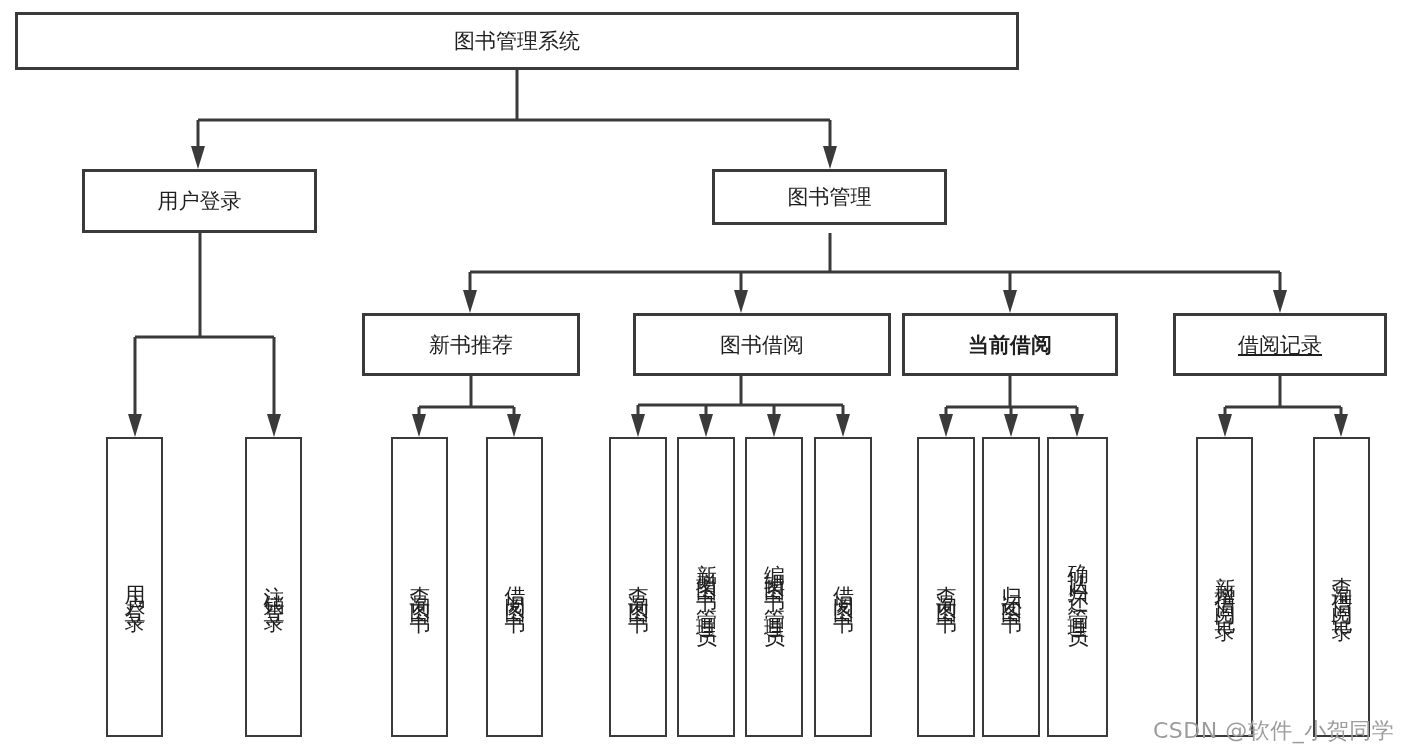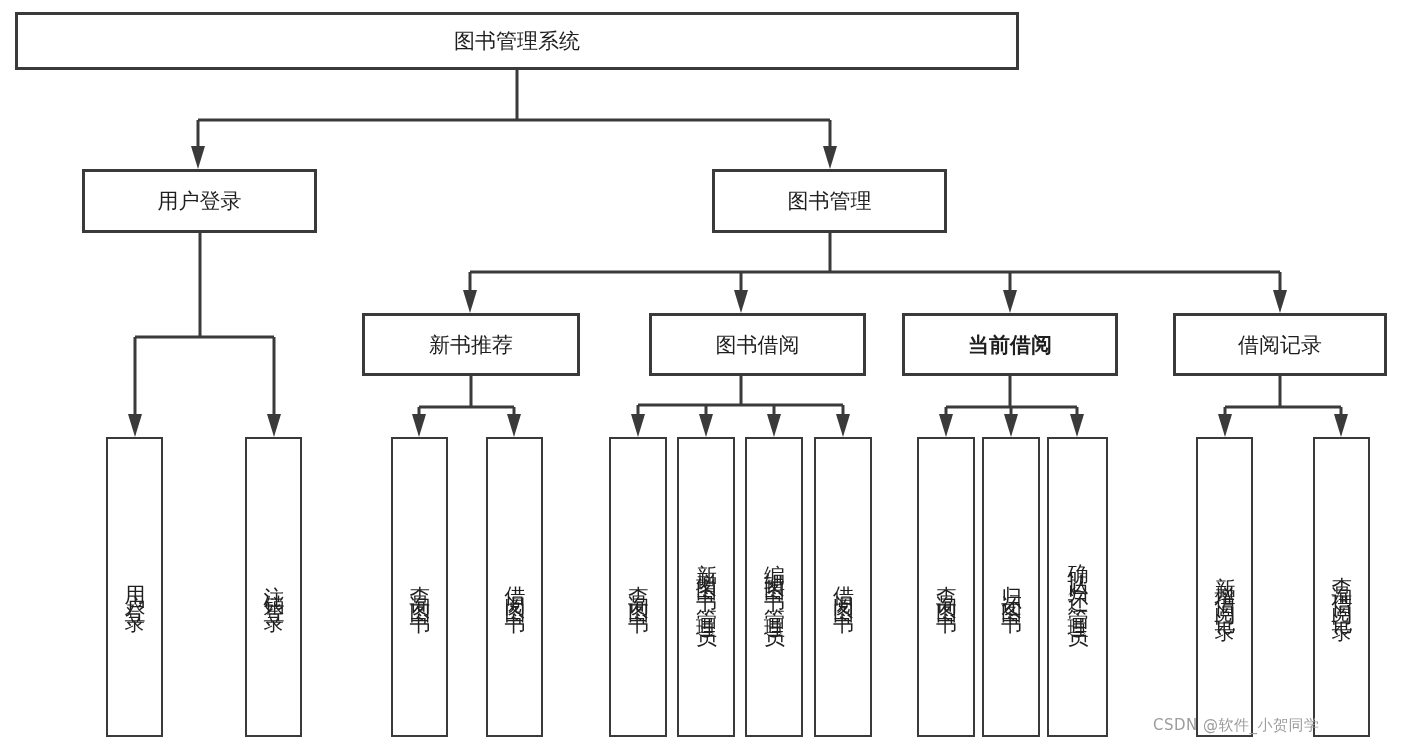--- a/index.html
+++ b/index.html
@@ -43,21 +43,21 @@
     writing-mode: vertical-rl;
     text-orientation: mixed;
     letter-spacing: 9px;
     line-height: 1;
     font-size: 21px;
   }
   .watermark {
     position: absolute;
     left: 1153px;
     top: 716px;
-    font-size: 15px;
+    font-size: 22px;
     color: #9c9c9c;
     z-index: 2;
     white-space: nowrap;
     letter-spacing: 0.5px;
   }
 </style>
 </head>
 <body>
 
 <div id="canvas">
@@ -94,34 +94,34 @@
     <use href="#ah" xlink:href="#ah" x="1341" y="437"></use>
   </svg>
 
   <div class="box" style="left:15px; top:12px; width:1004px; height:58px;">
     <span>图书管理系统</span>
   </div>
 
   <div class="box" style="left:82px; top:169px; width:235px; height:64px;">
     <span>用户登录</span>
   </div>
-  <div class="box" style="left:712px; top:169px; width:235px; height:64px;">
+  <div class="box" style="left:712px; top:169px; width:235px; height:56px;">
     <span>图书管理</span>
   </div>
 
   <div class="box" style="left:362px; top:313px; width:218px; height:63px;text-align:right;">
     <span>新书推荐</span>
   </div>
-  <div class="box" style="left:633px; top:313px; width:217px; height:63px;margin-left:16px;">
+  <div class="box" style="left:633px; top:313px; width:258px; height:63px;">
     <span>图书借阅</span>
   </div>
   <div class="box" style="left:902px; top:313px; width:216px; height:63px;font-weight:bold;">
     <span>当前借阅</span>
   </div>
-  <div class="box" style="left:1173px; top:313px; width:214px; height:63px;">
+  <div class="box" style="left:1173px; top:313px; width:214px; height:63px;text-decoration:underline;">
     <span>借阅记录</span>
   </div>
 
   <div class="box leaf" style="left:106px; top:437px; width:57px; height:300px;">
     <span class="vlabel">用户登录</span>
   </div>
   <div class="box leaf" style="left:245px; top:437px; width:57px; height:300px;">
     <span class="vlabel">注销登录</span>
   </div>
 

